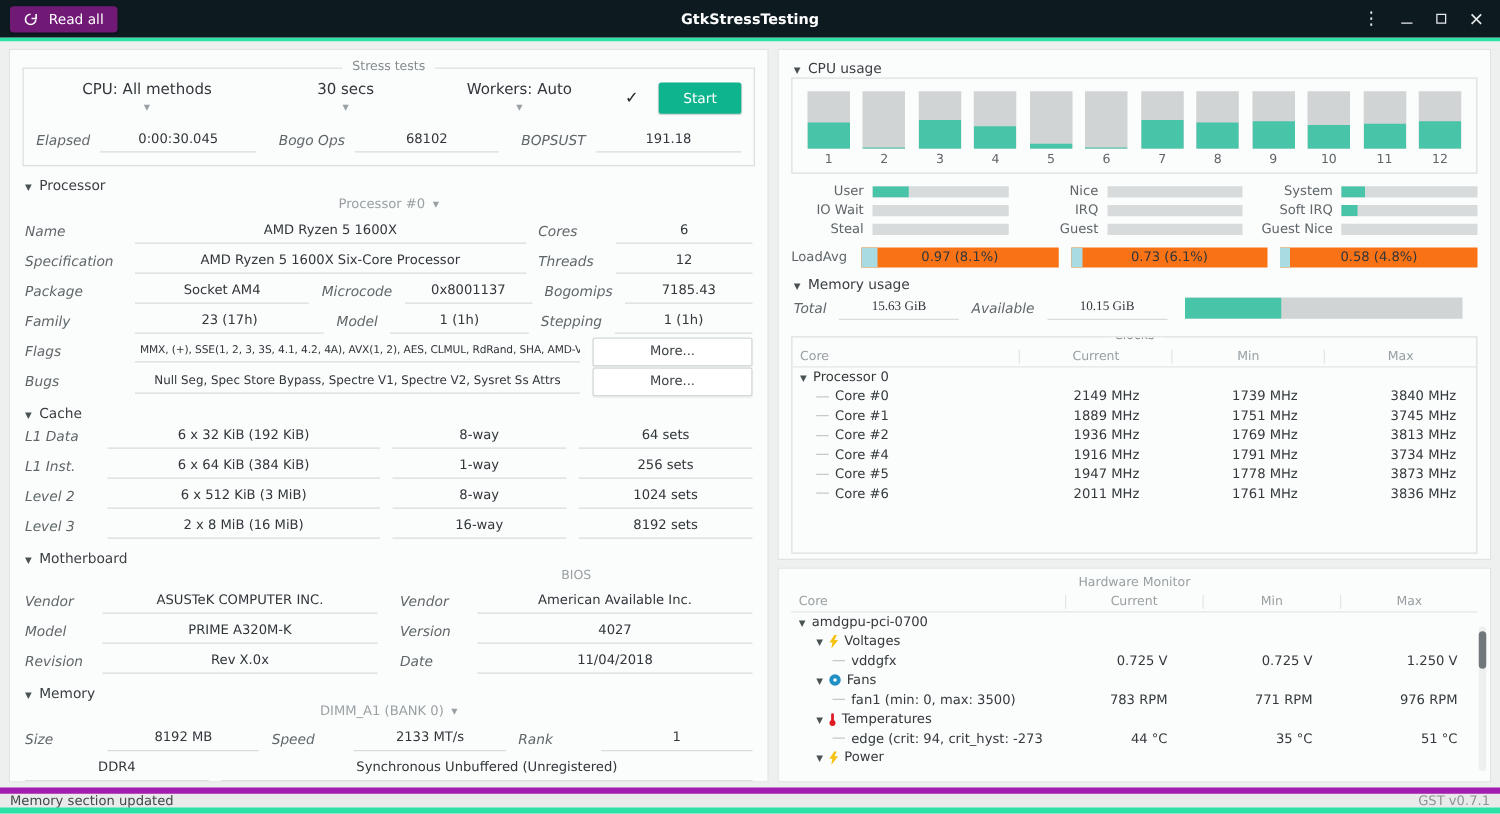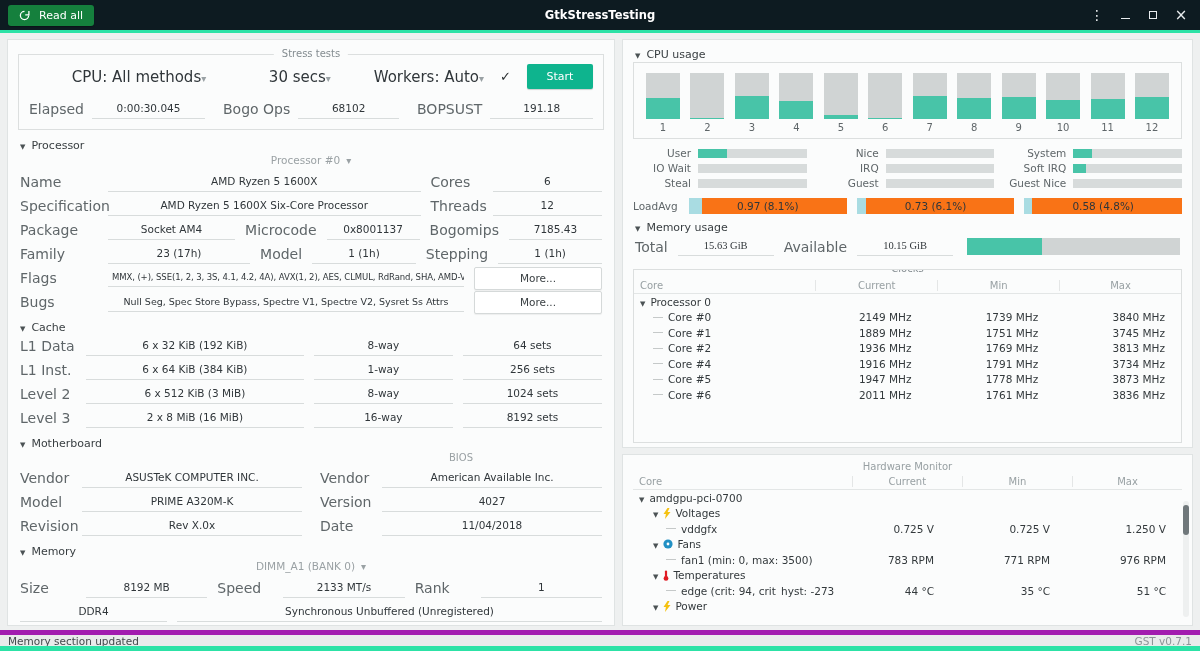--- a/index.html
+++ b/index.html
@@ -2,21 +2,21 @@
 <html><head>
 <meta charset="utf-8">
 <style>
   * { margin:0; padding:0; box-sizing:border-box; }
   html,body { width:1200px; height:651px; overflow:hidden; }
   body { font-family:"DejaVu Sans","Liberation Sans",sans-serif; font-size:11px; color:#31373a; }
   .app { width:1200px; height:651px; display:flex; flex-direction:column; background:#eef0f0; }
 
   
   .header { height:30px; flex:0 0 auto; background:#0d1b21; display:flex; align-items:center; padding:0 8px; position:relative; }
-  .read-all { display:flex; align-items:center; gap:5px; background:#15803d; color:#fff; border:none; border-radius:3px;
+  .read-all { display:flex; align-items:center; gap:5px; background:#701a75; color:#fff; border:none; border-radius:3px;
               padding:4px 11px; font-size:11px; cursor:pointer; box-shadow:0 1px 1px rgba(0,0,0,.25); font-family:inherit; }
   .title { position:absolute; left:50%; transform:translateX(-50%); color:#fff; font-weight:bold; font-size:11.5px; }
   .win-btns { margin-left:auto; display:flex; align-items:center; gap:6px; }
   .wbtn { width:22px; height:22px; display:flex; align-items:center; justify-content:center; color:#e8ecee; cursor:pointer; }
   .kebab::before { content:"⋮"; font-size:14px; }
   .min-glyph { width:9px; height:1px; border-bottom:1px solid #e8ecee; margin-top:7px; }
   .restore-glyph { width:8px; height:8px; border:1px solid #e8ecee; }
   .close-glyph::before { content:"×"; font-size:15px; }
   .accent-top { height:3px; background:#2ce2a6; flex:0 0 auto; }
 
@@ -32,34 +32,34 @@
   .frame { border:1px solid #dcdfdf; position:relative; }
   .frame-label { position:absolute; top:-7px; left:50%; transform:translateX(-50%); background:#fbfcfc; padding:0 8px;
                  color:#848c90; font-size:10px; white-space:nowrap; }
   .expander { display:flex; align-items:center; gap:6px; padding:7px 2px 0; cursor:pointer; }
   .expander .exp-label { font-size:11px; color:#383e41; }
   .tri::before { content:"▼"; font-size:7px; color:#4b5254; }
   .dd::before { content:"▾"; font-size:10px; color:#9aa1a4; }
   .selector { text-align:center; color:#9aa1a4; font-size:10.5px; padding:2px 0 4px; cursor:pointer; }
   .selector .dd { margin-left:6px; }
   .irow { display:flex; align-items:center; gap:10px; min-height:24px; padding:0 2px; }
-  .ilabel { color:#5f6669; font-size:14px; white-space:nowrap; }
+  .ilabel { color:#5f6669; font-size:11px; white-space:nowrap;font-style:italic; }
   .ival { border-bottom:1px solid #d8dcdc; text-align:center; padding:3px 4px 4px; color:#30363a; font-size:10.5px;
           white-space:nowrap; overflow:hidden; }
   .f1 { flex:1; } .f2 { flex:1.4; } .f3 { flex:3; } .f16 { flex:1.6; }
   .w85 { width:78px; } .w60 { width:56px; } .w55 { width:52px; }
   .more-btn { width:128px; height:23px; background:#fff; border:1px solid #d5d9d9; border-radius:2px; color:#3a4043;
               font-size:10.5px; cursor:pointer; box-shadow:0 1px 1px rgba(0,0,0,.06); font-family:inherit; flex:0 0 auto; }
   .small-text { font-size:8.5px; letter-spacing:-0.1px; }
   .mid-text { font-size:9.5px; }
 
   
   .stress { margin:8px 0 2px; }
   .stress-controls { display:flex; align-items:center; gap:16px; padding:9px 10px 4px; }
-  .combo { display:flex; align-items:center; justify-content:flex-end; cursor:pointer; font-size:15px; color:#30363a; }
+  .combo { display:flex; align-items:center; justify-content:space-between; cursor:pointer; font-size:12px; color:#30363a;flex-direction:column; }
   .c-method { flex:1.55; } .c-duration { flex:0.95; } .c-workers { flex:1.2; }
   .check-icon::before { content:"✓"; font-size:13px; color:#2a2f31; }
   .btn-start { width:66px; height:25px; background:#0eb48e; color:#fff; border:none; border-radius:2px; font-size:11px;
                cursor:pointer; box-shadow:0 1px 1px rgba(0,0,0,.18); font-family:inherit; }
   .stress-metrics { display:flex; gap:18px; padding:6px 10px 10px; }
   .metric { flex:1; display:flex; align-items:center; gap:8px; }
   .metric .ival { flex:1; }
 
   
   .mb-grid { display:flex; gap:18px; padding:0 2px; }

